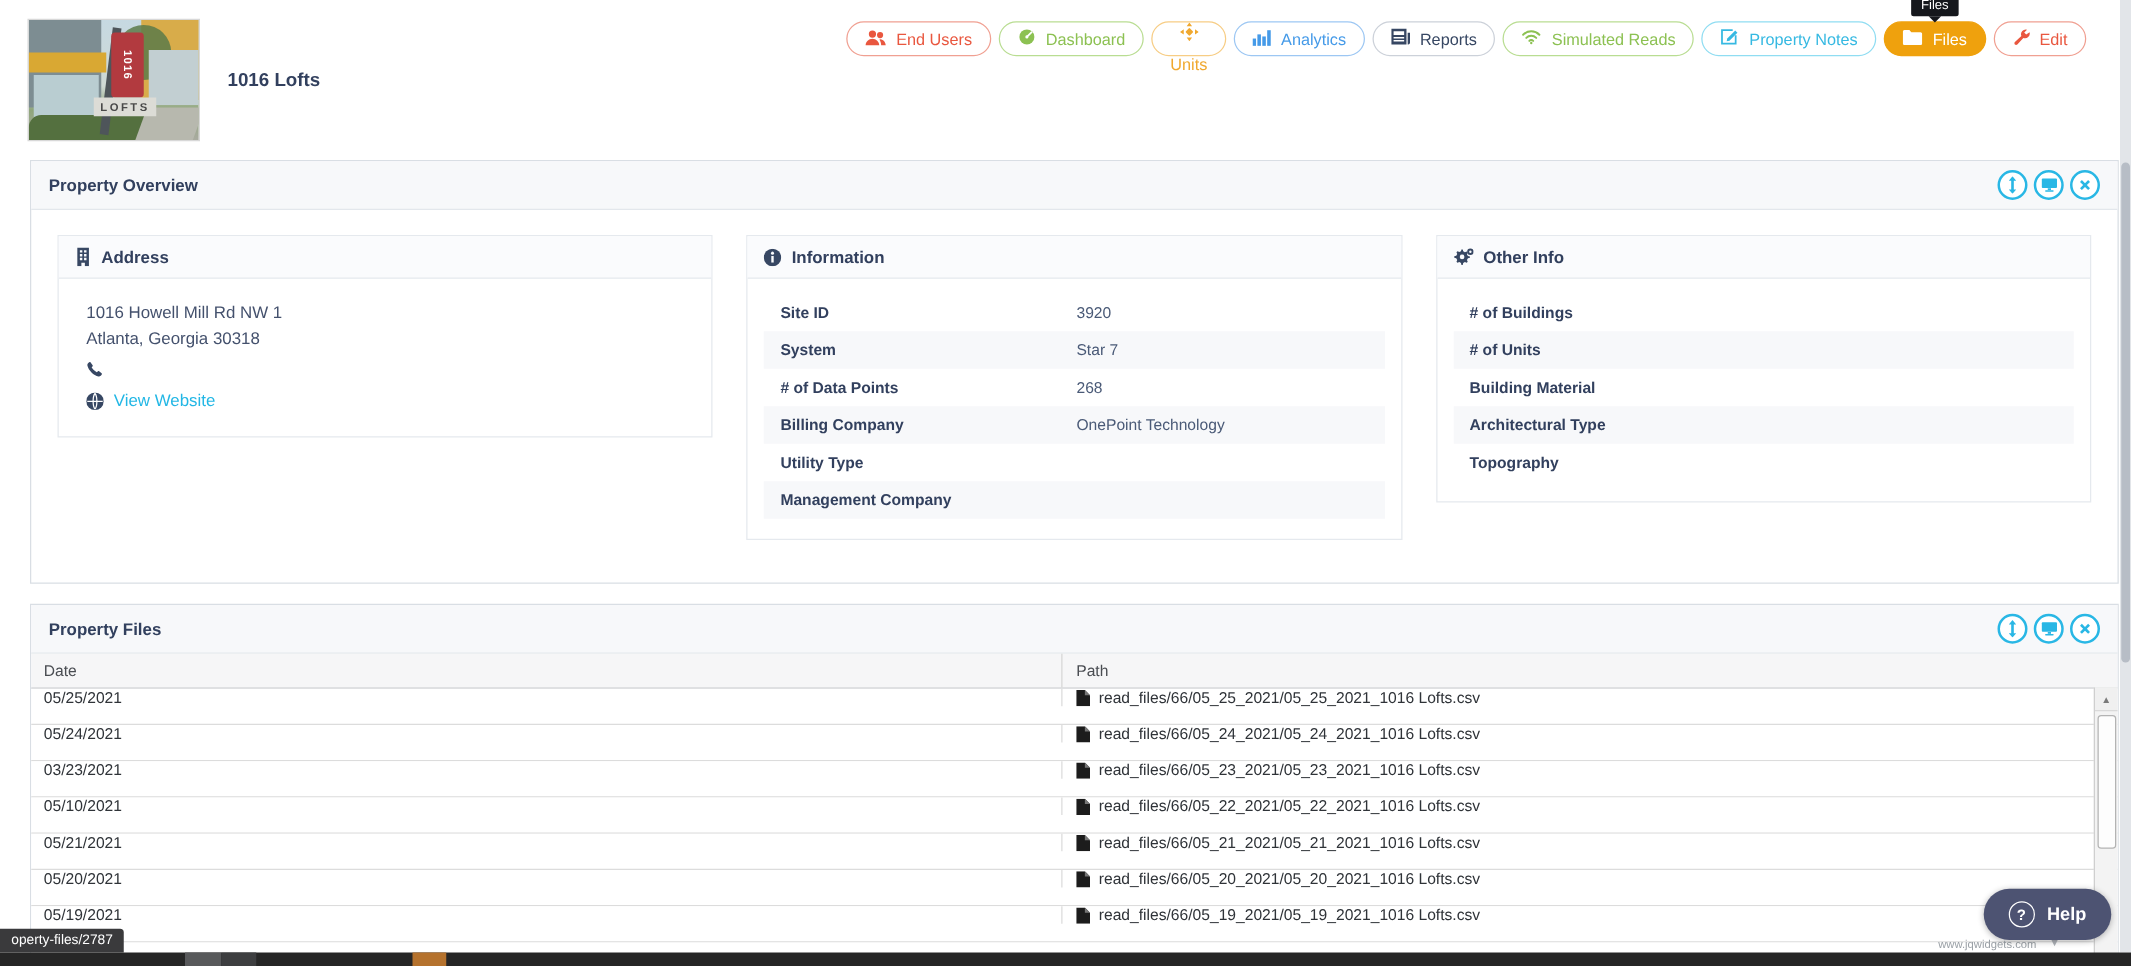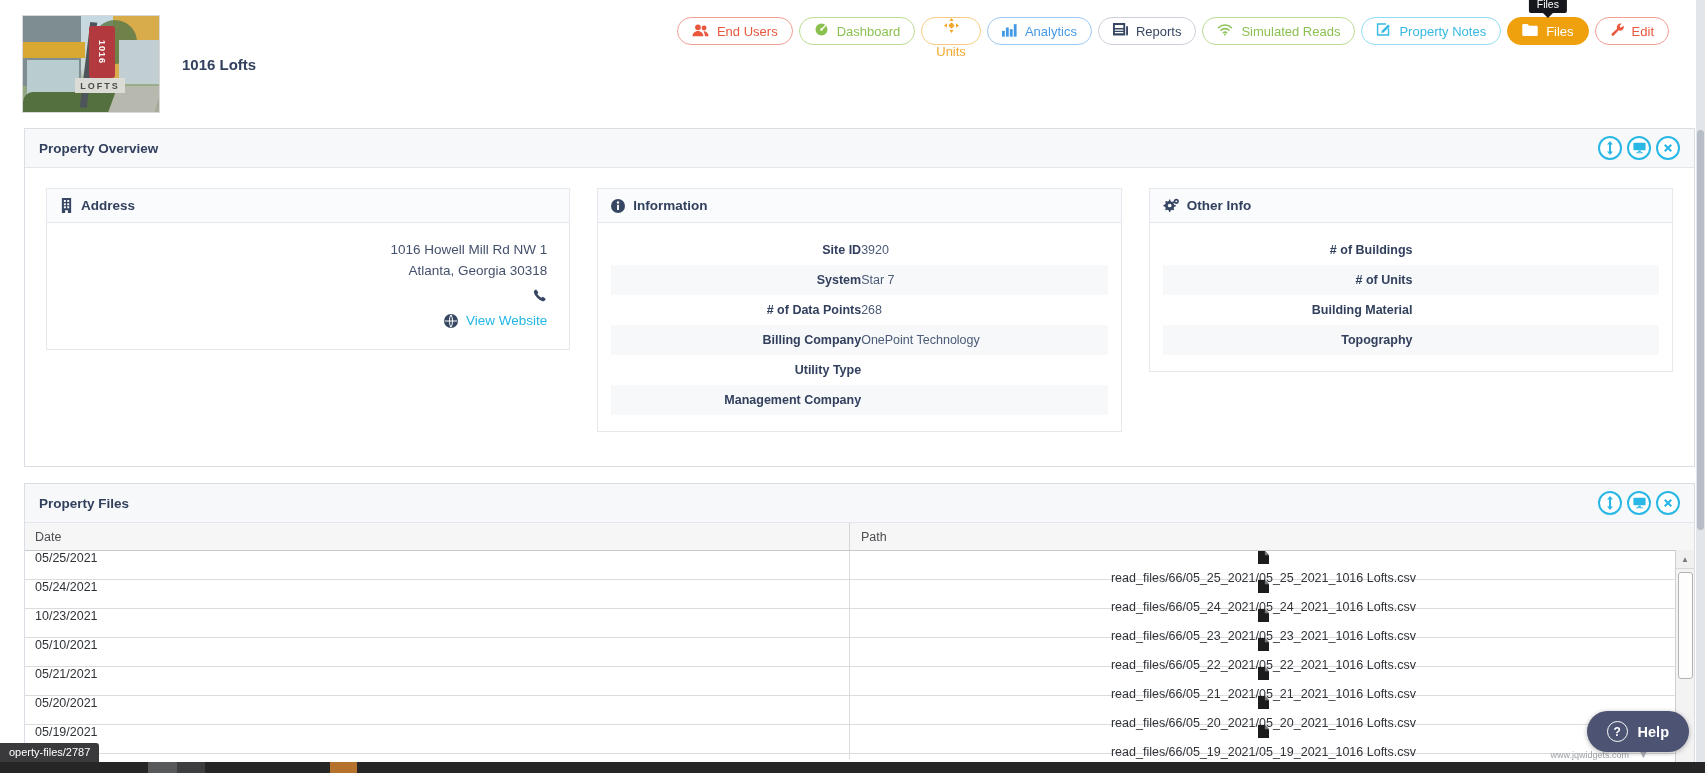--- a/index.html
+++ b/index.html
@@ -39,40 +39,40 @@
   
   .main{margin:12px 10px 0 24px;}
   .panel{border:1px solid #d9dee4;background:#fff;}
   .panel-files{margin-top:16px;}
   .panel-header{height:38px;background:#f7f8fa;border-bottom:1px solid #e3e7ec;display:flex;align-items:center;padding:0 14px;}
   .panel-title{font-size:13.5px;font-weight:bold;color:#32405e;}
   .panel-actions{margin-left:auto;display:flex;gap:5px;}
   .circle-btn{width:24px;height:24px;border-radius:50%;border:2px solid #29b7e5;color:#29b7e5;display:flex;align-items:center;justify-content:center;background:#fff;cursor:pointer;padding:0;}
   
   .overview-body{display:grid;grid-template-columns:1fr 1fr 1fr;gap:27px;padding:20px 21px 34px;align-items:start;}
-  .card{border:1px solid #e5e9ee;background:#fff;text-align:right;}
+  .card{border:1px solid #e5e9ee;background:#fff;}
   .card-header{background:#fafbfd;border-bottom:1px solid #e5e9ee;padding:9px 13px;font-size:13.5px;font-weight:bold;color:#32405e;display:flex;align-items:center;gap:8px;}
   .card-header svg{color:#374763;}
   .addr-body{padding:16px 22px 18px;font-size:13.5px;color:#44516d;}
   .addr-line{line-height:21px;}
   .addr-phone{margin:8px 0 7px;color:#374763;}
   .website{color:#23b7e5;display:inline-flex;gap:8px;align-items:center;cursor:pointer;}
   .website svg{color:#374763;}
   .info-rows{padding:12px 13px 16px;}
   .info-row{display:flex;min-height:30px;align-items:center;padding-left:13px;font-size:12.5px;}
   .info-row:nth-child(even){background:#f7f8fa;}
   .info-label{width:49%;font-weight:bold;color:#32405e;flex:none;}
   .info-value{color:#4a5a77;}
   
   .files-table{position:relative;}
   .t-header{display:flex;height:27px;align-items:stretch;background:#f6f6f7;border-bottom:1px solid #c7cacd;color:#4a4d52;font-size:12.5px;}
   .col-date{width:824px;flex:none;display:flex;align-items:center;padding-left:10px;box-sizing:border-box;}
   .col-path{flex:1;display:flex;align-items:center;gap:7px;padding-left:11px;padding-right:28px;border-left:1px solid #d6d6d6;box-sizing:border-box;}
   .t-row{display:flex;height:28px;align-items:flex-start;border-bottom:1px solid #dcdcdc;font-size:12.5px;color:#2f3338;background:#fff;cursor:pointer;}
-  .t-row .col-path{border-left-color:#dcdcdc;flex-direction:column;}
+  .t-row .col-path{border-left-color:#dcdcdc;}
   .t-row.partial{height:14px;border-bottom:none;}
   .file-ic{display:flex;align-items:center;color:#1c1c1c;}
   
   .v-scroll{position:absolute;top:27px;right:0;width:19px;height:420px;background:#f3f3f3;border-left:1px solid #cfcfcf;box-sizing:border-box;z-index:2;}
   .sb-arrow{height:18px;display:flex;align-items:center;justify-content:center;font-size:8px;color:#7a7a7a;background:#f0f0f0;border-bottom:1px solid #d9d9d9;cursor:pointer;}
   .sb-thumb{margin:3px auto 0;width:13px;height:105px;background:#fdfdfd;border:1px solid #b3b3b3;border-radius:3px;cursor:grab;}
   
   .link-preview{position:absolute;left:0;bottom:11px;background:#3a3a3c;color:#fff;font-size:11px;padding:3px 9px 4px;z-index:8;border-top-right-radius:3px;}
   .help-btn{position:absolute;right:16px;bottom:21px;background:#4d5372;color:#fff;border-radius:22px;height:41px;padding:0 20px;display:inline-flex;align-items:center;gap:10px;font-size:14.5px;font-weight:bold;z-index:7;border:none;cursor:pointer;box-shadow:0 1px 5px rgba(0,0,0,.3);font-family:inherit;}
   .q-circle{width:19px;height:19px;border:1.6px solid #fff;border-radius:50%;display:flex;align-items:center;justify-content:center;font-size:12px;font-weight:bold;flex:none;}
@@ -289,20 +289,24 @@
             <div class="info-row">
               <div class="info-label"># of Units</div>
               <div class="info-value"></div>
             </div>
 
             <div class="info-row">
               <div class="info-label">Building Material</div>
               <div class="info-value"></div>
             </div>
 
+            <div class="info-row">
+              <div class="info-label">Architectural Type</div>
+              <div class="info-value"></div>
+            </div>
 
             <div class="info-row">
               <div class="info-label">Topography</div>
               <div class="info-value"></div>
             </div>
           </div>
       </div>
 
     </div>
   </div>
@@ -359,21 +363,21 @@
                 <svg width="11" height="13" viewBox="0 0 12 14" fill="currentColor">
                   <path d="M0 0v14h12V4.5L7.5 0z"></path>
                   <path d="M7.5 0l4.5 4.5H7.5z" fill="#777"></path>
                 </svg>
               </span>
               <span>read_files/66/05_24_2021/05_24_2021_1016 Lofts.csv</span>
             </div>
           </div>
 
           <div class="t-row">
-            <div class="col-date">10/23/2021</div>
+            <div class="col-date">03/23/2021</div>
             <div class="col-path">
               <span class="file-ic">
                 <svg width="11" height="13" viewBox="0 0 12 14" fill="currentColor">
                   <path d="M0 0v14h12V4.5L7.5 0z"></path>
                   <path d="M7.5 0l4.5 4.5H7.5z" fill="#777"></path>
                 </svg>
               </span>
               <span>read_files/66/05_23_2021/05_23_2021_1016 Lofts.csv</span>
             </div>
           </div>

